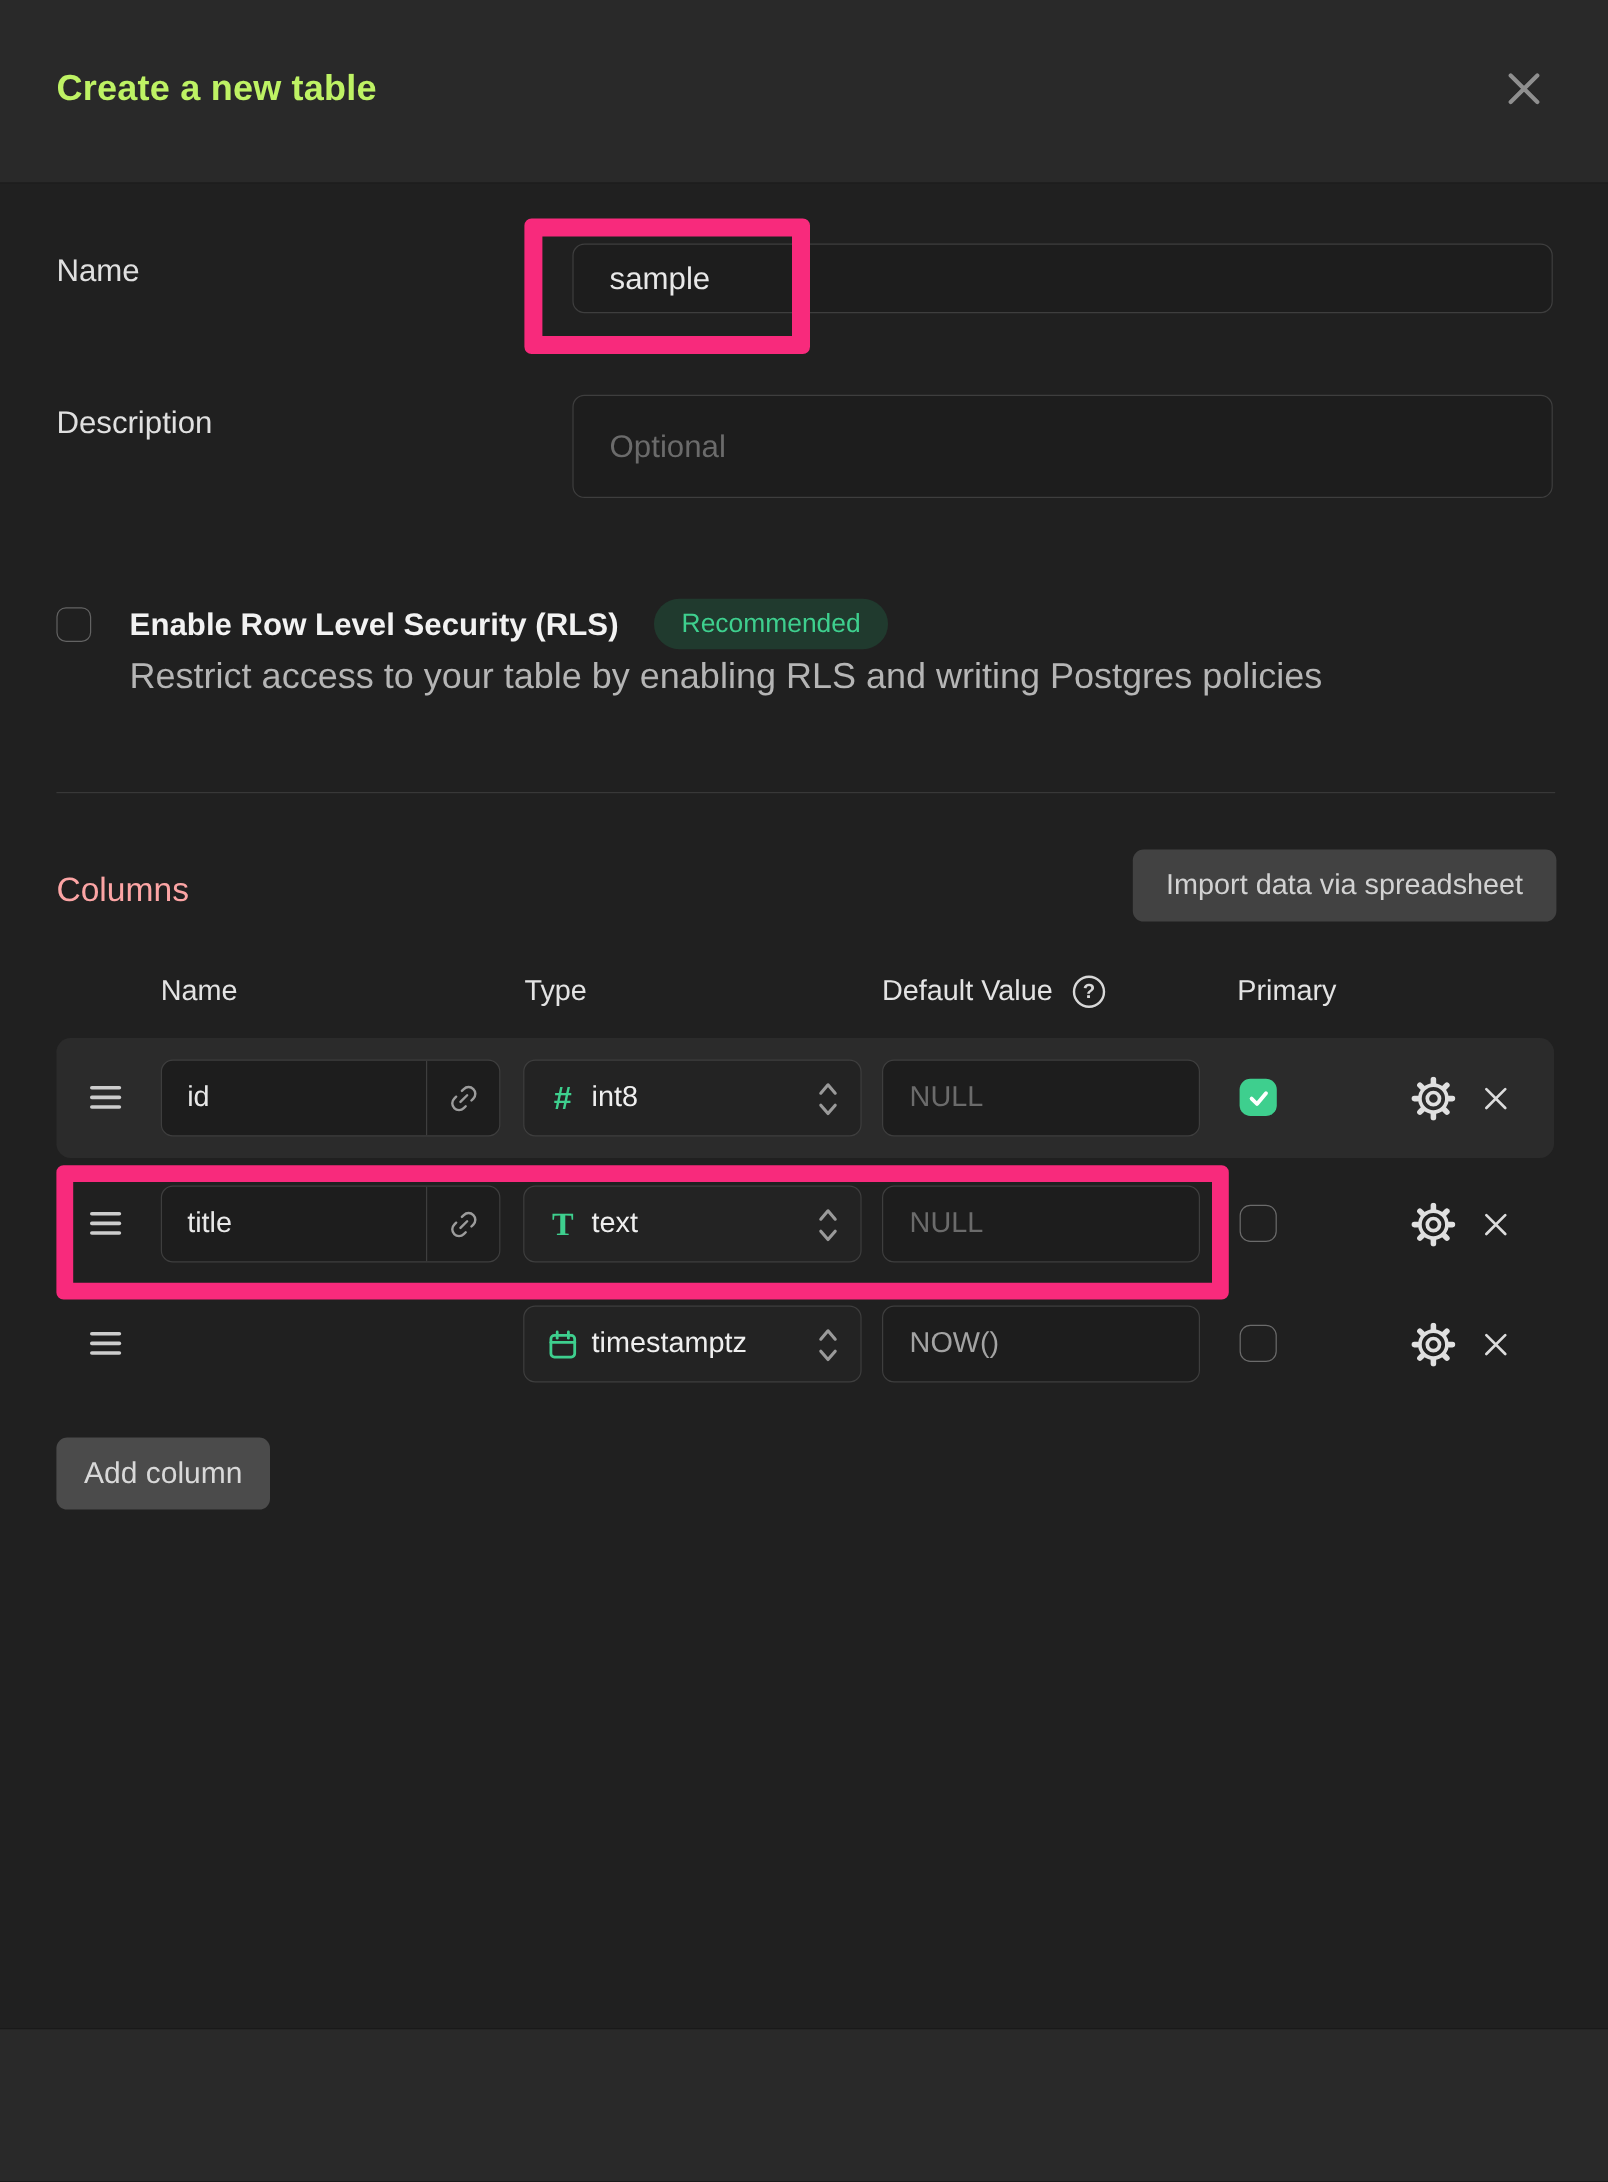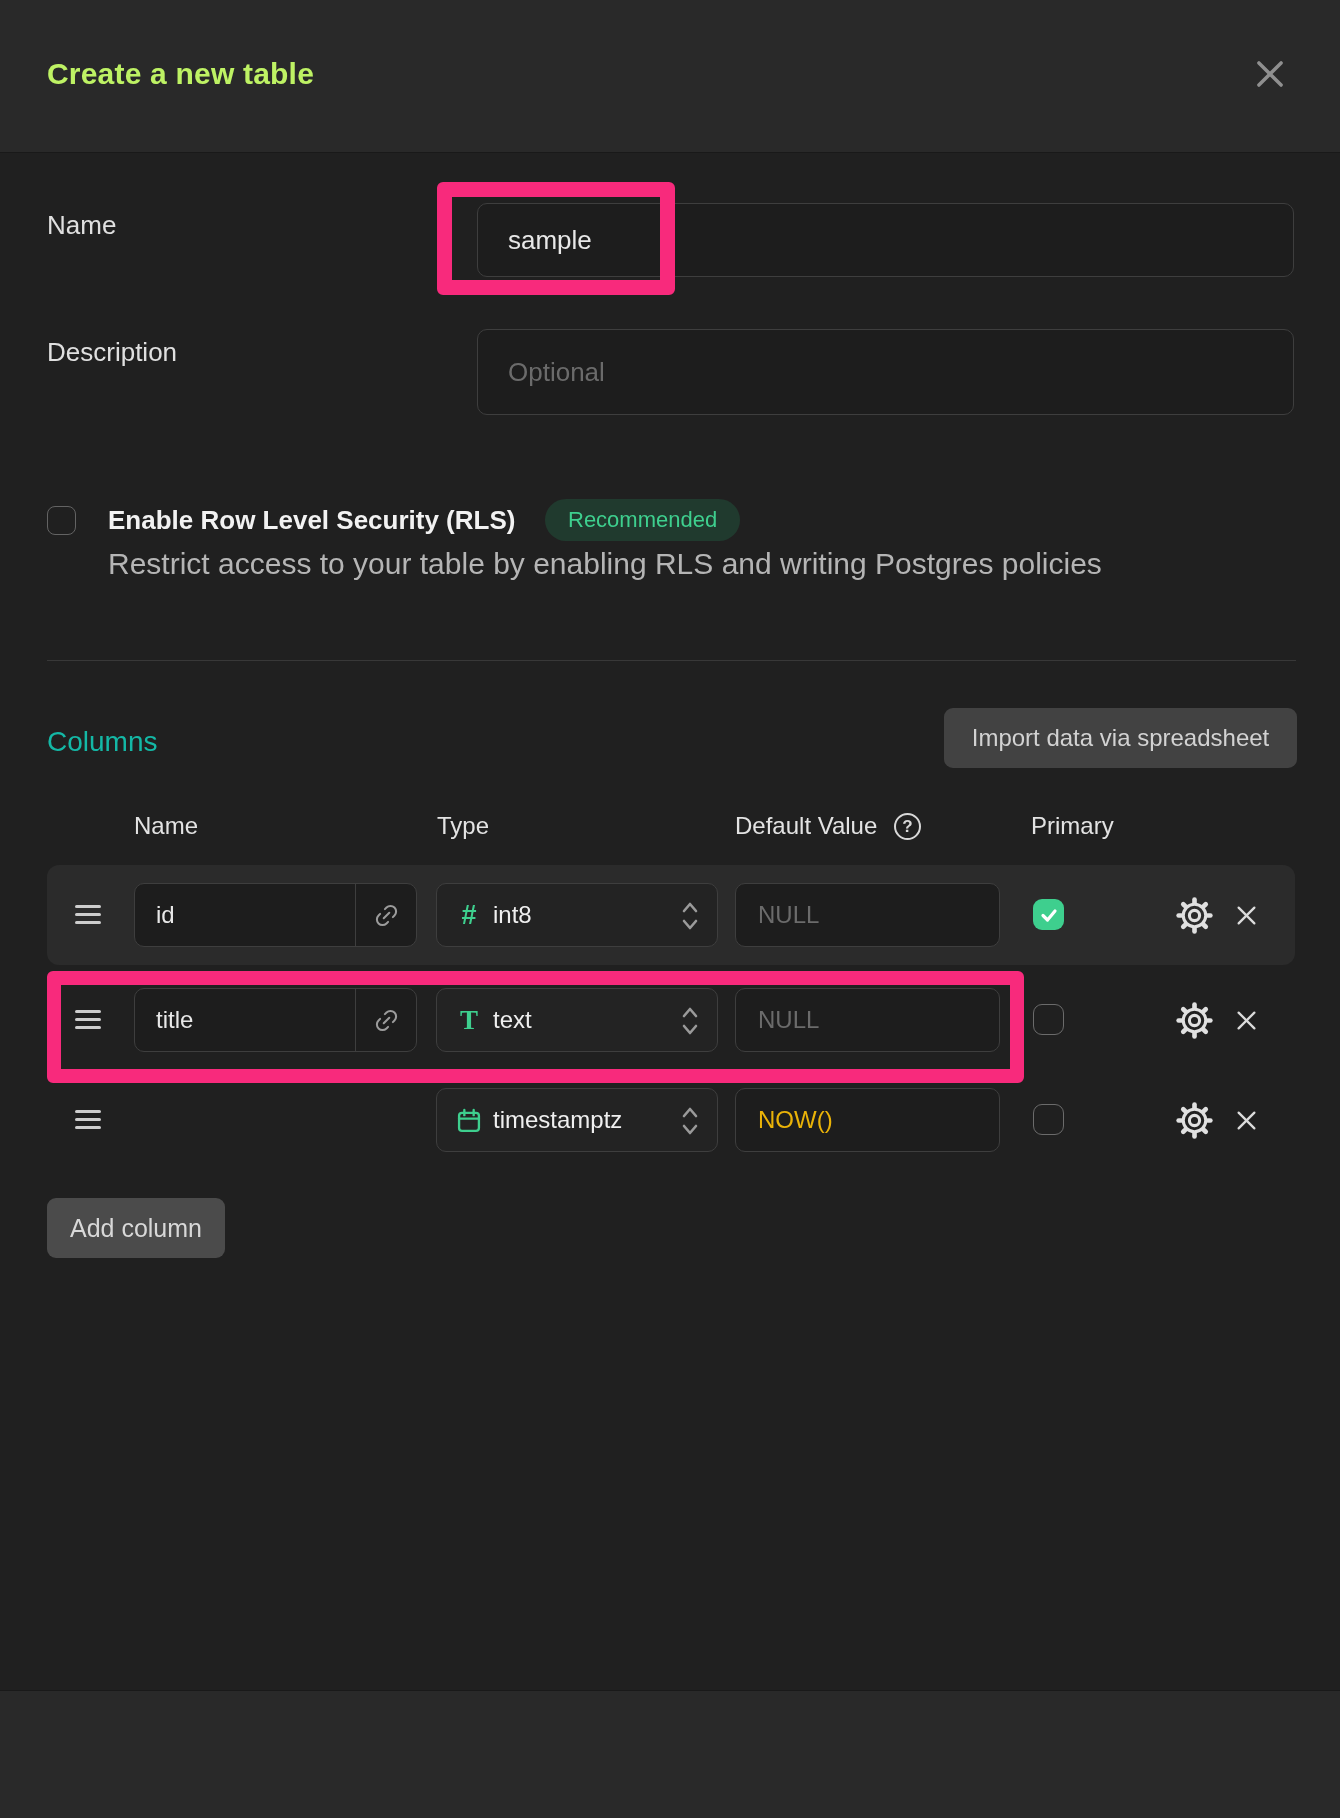--- a/index.html
+++ b/index.html
@@ -27,41 +27,41 @@
 
   
   .rls-checkbox { left:47px; top:506px; width:29px; height:29px; border:1.5px solid #636363; border-radius:8px; background:transparent; cursor:pointer; }
   .rls-label { left:108px; top:505px; font-size:26px; font-weight:700; color:#f2f2f2; }
   .badge { left:545px; top:499px; height:42px; line-height:42px; padding:0 23px; border-radius:21px; background:#203a2e; color:#3ecf8e; font-size:22px; }
   .rls-desc { left:108px; top:547px; font-size:30px; color:#b5b5b5; }
 
   .divider { left:47px; top:660px; width:1249px; height:1px; background:#383838; }
 
   
-  .columns-heading { left:47px; top:726px; font-size:28px; font-weight:500; color:#14b8a6; }
+  .columns-heading { left:47px; top:726px; font-size:28px; font-weight:500; color:#fca5a5; }
   .import-btn { left:944px; top:708px; width:353px; height:60px; background:#424242; border:none; border-radius:9px; color:#d2d2d2; font-size:24px; cursor:pointer; font-family:"Liberation Sans", sans-serif; }
 
   .col-header { top:812px; font-size:24px; color:#e3e3e3; }
   .q-icon { left:894px; top:813px; width:27px; height:27px; border:2px solid #d8d8d8; border-radius:50%; color:#d8d8d8; font-size:17px; font-weight:700; display:flex; align-items:center; justify-content:center; }
 
   
   .col-row { left:47px; width:1248px; height:100px; }
   .col-row.first { background:#2b2b2b; border-radius:12px; }
   .drag { left:28px; top:40px; width:26px; height:19px; cursor:grab; }
   .drag span { display:block; width:26px; height:2.5px; background:#cdcdcd; border-radius:2px; margin-bottom:5.5px; }
   .cell { position:absolute; top:18px; height:64px; border:1px solid #3e3e3e; border-radius:10px; background:#1d1d1d; }
   .name-cell { left:87px; width:283px; display:flex; align-items:stretch; }
   .name-cell input { width:220px; background:transparent; border:none; outline:none; color:#e8e8e8; font-size:24px; padding:0 0 0 21px; font-family:"Liberation Sans", sans-serif; }
   .link-cell { width:61px; border-left:1px solid #3e3e3e; display:flex; align-items:center; justify-content:center; cursor:pointer; }
   .type-cell { left:389px; width:282px; background:#232323; display:flex; align-items:center; cursor:pointer; }
   .type-icon { margin-left:17px; width:30px; text-align:center; font-size:27px; font-weight:700; color:#3ecf8e; }
   .type-label { margin-left:9px; font-size:24px; color:#efefef; }
   .chevrons { position:absolute; right:16px; top:14px; }
   .default-cell { left:688px; width:265px; }
-  .default-cell input { width:100%; height:100%; background:transparent; border:none; outline:none; color:#eab308; font-size:24px; padding:12px 22px; font-family:"Liberation Sans", sans-serif; }
+  .default-cell input { width:100%; height:100%; background:transparent; border:none; outline:none; color:#a3a3a3; font-size:24px; padding:12px 22px; font-family:"Liberation Sans", sans-serif; }
   .default-cell input::placeholder { color:#6b6b6b; }
   .primary-box { left:986px; top:34px; width:31px; height:31px; border-radius:9px; cursor:pointer; }
   .primary-box.checked { background:#3ecf8e; display:flex; align-items:center; justify-content:center; }
   .primary-box.unchecked { border:1.5px solid #6b6b6b; background:transparent; }
   .icon-btn { background:none; border:none; cursor:pointer; display:flex; align-items:center; justify-content:center; }
   .gear-btn { left:1127px; top:30px; width:40px; height:40px; }
   .row-x-btn { left:1184px; top:35px; width:30px; height:30px; }
 
   .add-col-btn { left:47px; top:1198px; width:178px; height:60px; background:#4b4b4b; border:none; border-radius:9px; color:#d8d8d8; font-size:25px; font-weight:500; cursor:pointer; font-family:"Liberation Sans", sans-serif; }
 
@@ -82,21 +82,21 @@
     <div class="abs modal-title">Create a new table</div>
     <button class="abs close-btn">
       <svg width="38" height="38" viewBox="0 0 24 24">
         <line x1="5" y1="5" x2="19" y2="19" stroke="#8f8f8f" stroke-width="2.2" stroke-linecap="round"></line>
         <line x1="19" y1="5" x2="5" y2="19" stroke="#8f8f8f" stroke-width="2.2" stroke-linecap="round"></line>
       </svg>
     </button>
   </div>
 
   <div class="abs field-label" style="left:47px; top:210px;">Name</div>
-  <input class="abs text-input" style="left: 477px; top: 203px; width: 817px; height: 74px;" value="sample">
+  <input class="abs text-input" style="left: 477px; top: 203px; width: 817px; height: 58px;" value="sample">
 
   <div class="abs field-label" style="left:47px; top:337px;">Description</div>
   <input class="abs text-input" style="left: 477px; top: 329px; width: 817px; height: 86px;" placeholder="Optional">
 
   <div class="abs rls-checkbox"></div>
   <div class="abs rls-label">Enable Row Level Security (RLS)</div>
   <div class="abs badge">Recommended</div>
   <div class="abs rls-desc">Restrict access to your table by enabling RLS and writing Postgres policies</div>
 
   <div class="abs divider"></div>

